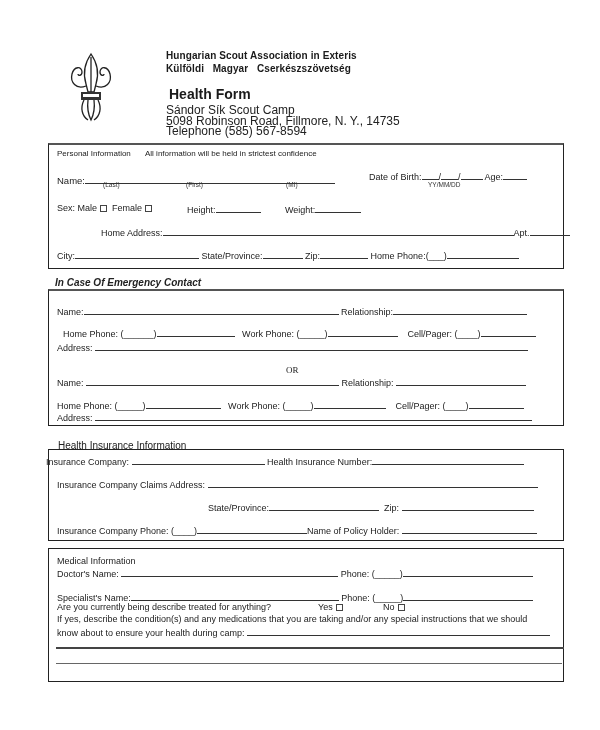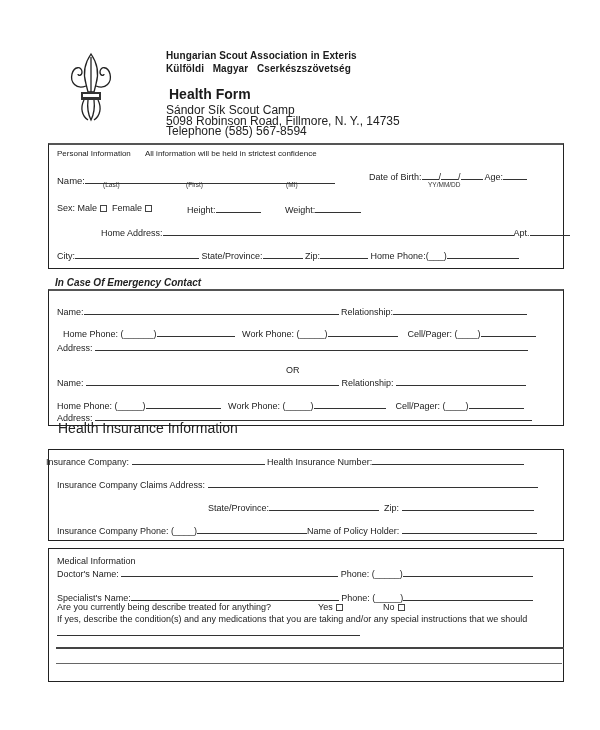--- a/index.html
+++ b/index.html
@@ -99,42 +99,42 @@
   &nbsp;&nbsp;<span>Work Phone:</span>
   <span>(_____)</span><span class="line" style="width:70px;"></span>
   &nbsp;&nbsp;&nbsp;<span>Cell/Pager:</span>
   <span>(____)</span><span class="line" style="width:55px;"></span>
 </div>
 <div class="abs t" style="left:57px;top:341px;">
   <span>Address:</span>
   <span class="line" style="width:433px;"></span>
 </div>
 
-<div class="abs t" style="left:286px;top:365px;">OR</div>
+<div class="abs t" style="left:286px;top:365px;font-family:Liberation Serif, serif;">OR</div>
 
 <div class="abs t" style="left:57px;top:376px;">
   <span>Name:</span>
   <span class="line" style="width:253px;"></span>
   <span>Relationship:</span>
   <span class="line" style="width:130px;"></span>
 </div>
 <div class="abs t" style="left:57px;top:399px;">
   <span>Home Phone:</span>
   <span>(_____)</span><span class="line" style="width:75px;"></span>
   &nbsp;&nbsp;<span>Work Phone:</span>
   <span>(_____)</span><span class="line" style="width:72px;"></span>
   &nbsp;&nbsp;&nbsp;<span>Cell/Pager:</span>
   <span>(____)</span><span class="line" style="width:55px;"></span>
 </div>
 <div class="abs t" style="left:57px;top:411px;">
   <span>Address:</span>
   <span class="line" style="width:437px;"></span>
 </div>
 
-<div class="abs t bold" style="left:58px;top:420px;font-size:14px;">Health Insurance Information</div>
+<div class="abs t bold" style="left:58px;top:440px;font-size:10px;">Health Insurance Information</div>
 <div class="box" style="left:48px;top:449px;width:516px;height:92px;"></div>
 
 <div class="abs t" style="left:46px;top:455px;">
   <span>Insurance Company:</span>
   <span class="line" style="width:133px;"></span>
   <span>Health Insurance Number:</span><span class="line" style="width:152px;"></span>
 </div>
 <div class="abs t" style="left:57px;top:478px;">
   <span>Insurance Company Claims Address:</span>
   <span class="line" style="width:330px;"></span>
@@ -168,16 +168,17 @@
   <span>Are you currently being describe treated for anything?</span>
 </div>
 <div class="abs t" style="left:318px;top:602px;">
   <span>Yes</span><span class="chk"></span>
 </div>
 <div class="abs t" style="left:383px;top:602px;">
   <span>No</span><span class="chk"></span>
 </div>
 <div class="abs t" style="left:57px;top:614px;">If yes, describe the condition(s)  and any medications that you are taking and/or  any special instructions that we should</div>
 <div class="abs t" style="left:57px;top:626px;">
+  <span>know about to ensure your health during camp:</span>
   <span class="line" style="width:303px;"></span>
 </div>
 <div class="hr" style="left:56px;top:647px;width:508px;border-top:2px solid #444;"></div>
 <div class="hr" style="left:56px;top:663px;width:506px;border-top:1px solid #666;"></div>
 
 </body></html>

